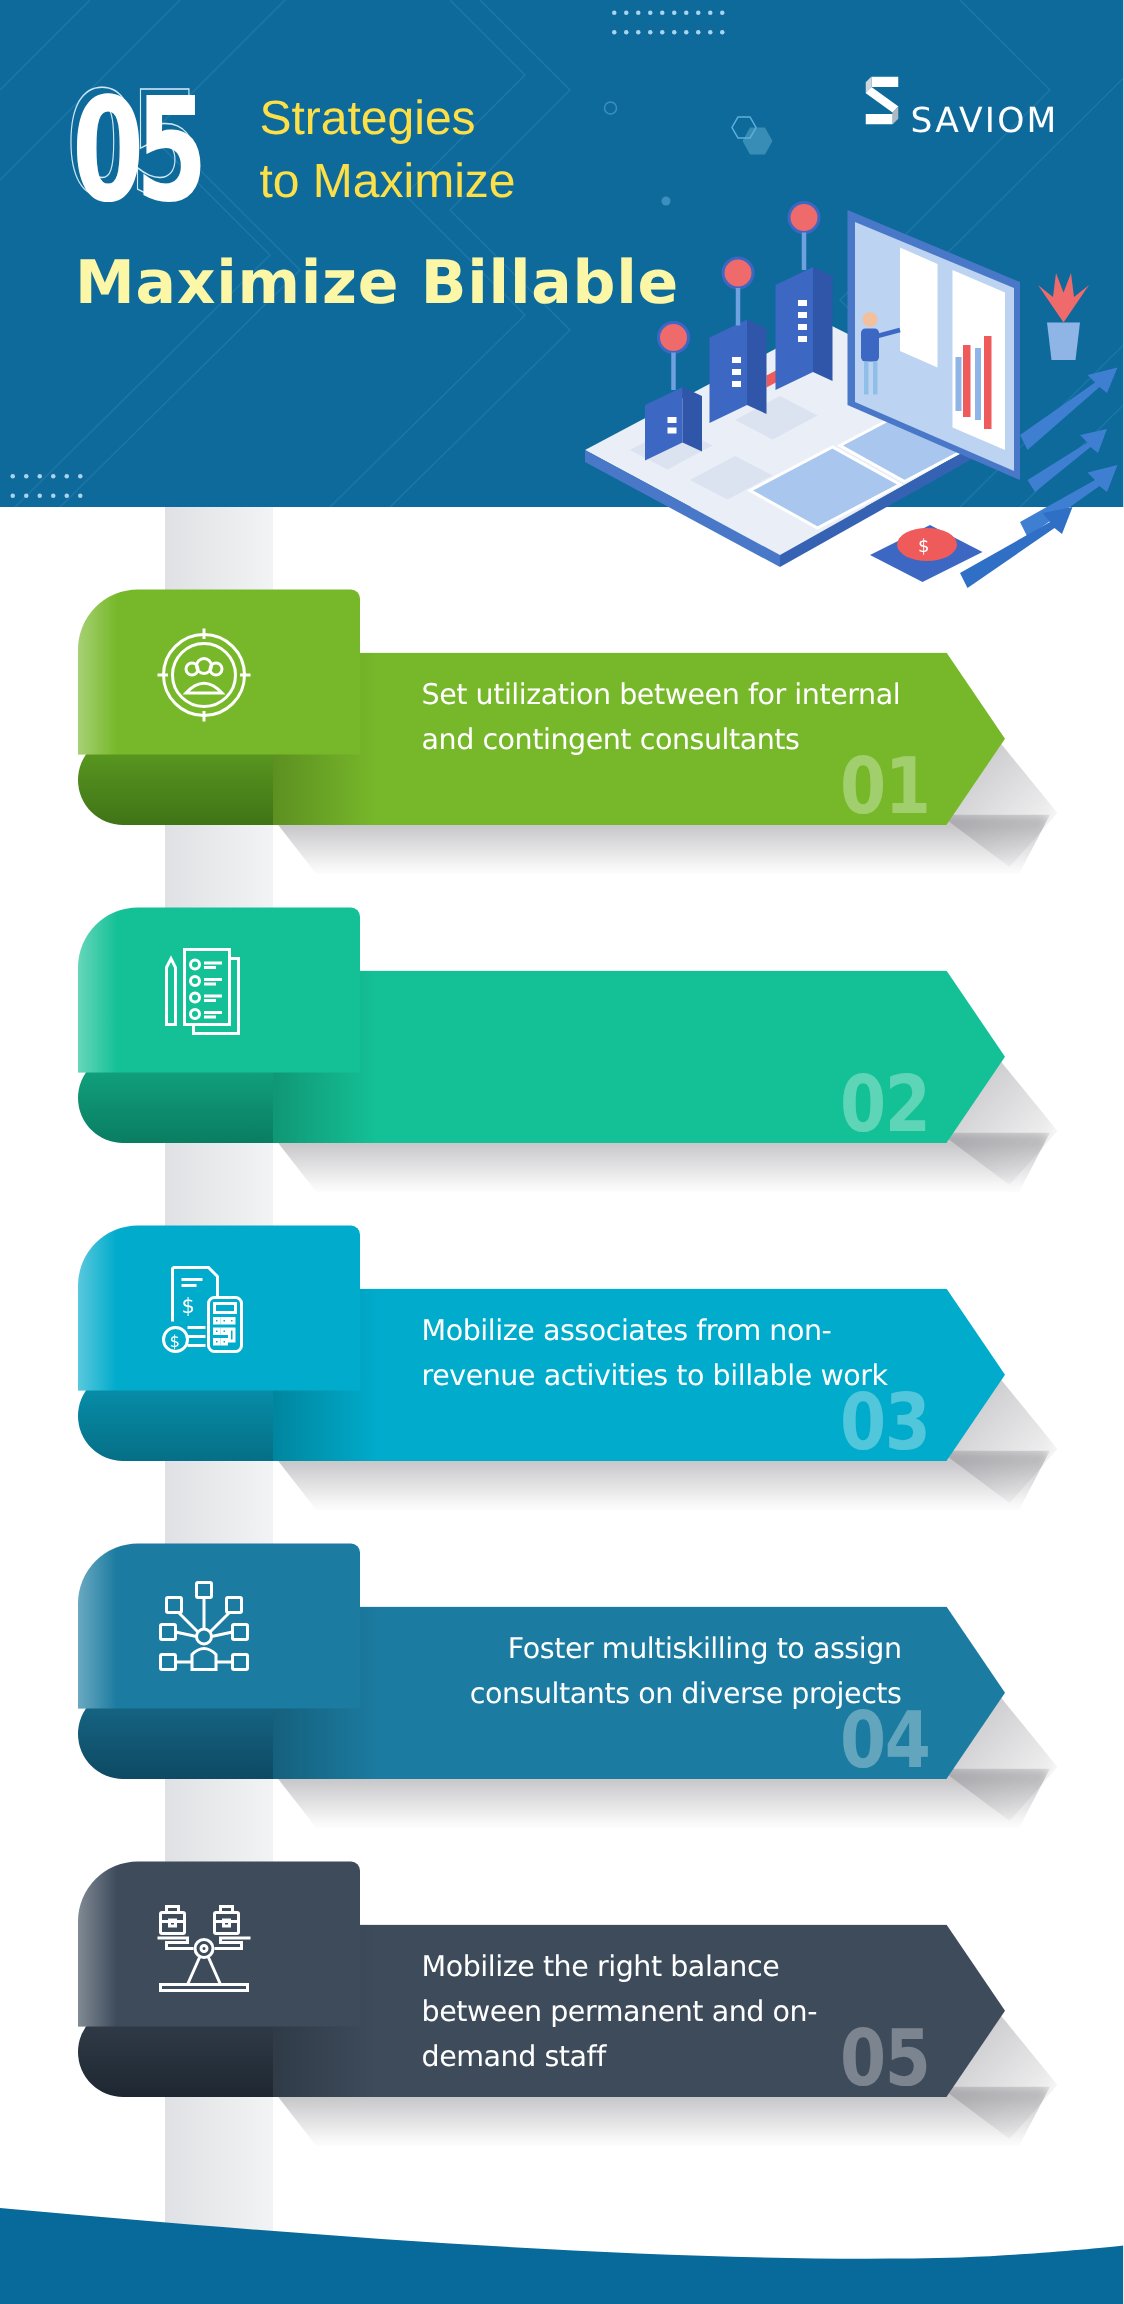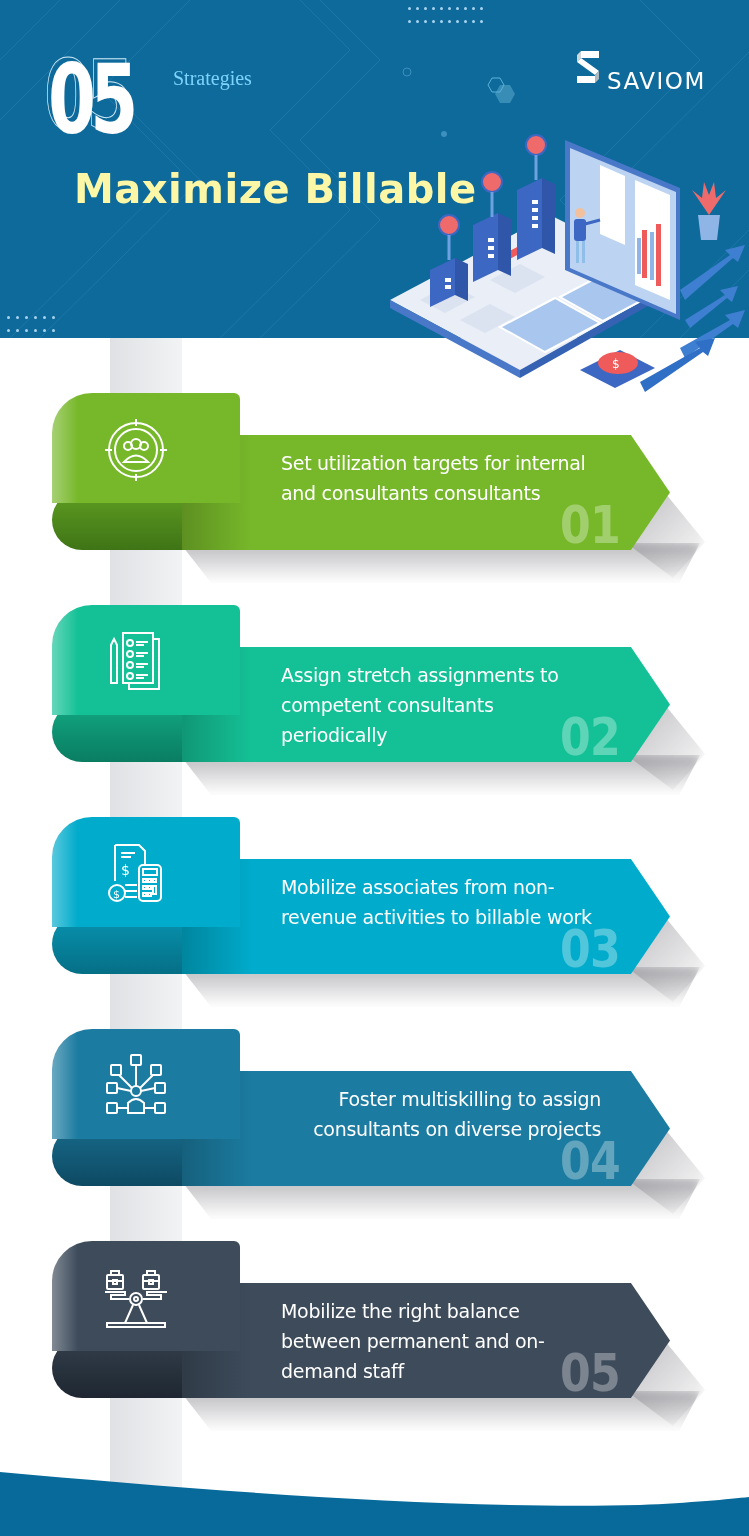--- a/index.html
+++ b/index.html
@@ -26,29 +26,28 @@
   .big-number-outline {
     position: absolute; left: 44px; top: 48px;
     font-family: "DejaVu Sans", sans-serif; font-weight: bold;
     font-size: 96px; line-height: 96px; color: transparent;
     -webkit-text-stroke: 1px #cfe8f6;
     letter-spacing: -8px;
     transform: scaleX(0.72); transform-origin: left top;
   }
   .subtitle {
     position: absolute; left: 173px; top: 57px;
-    color: #7dd3fc; font-family: Liberation Serif, serif;
-    font-size: 20px; line-height: 42px; font-weight: normal;
+    color: #fde047; font-family: Liberation Sans, sans-serif;
+    font-size: 32px; line-height: 42px; font-weight: normal;
   }
   .title {
     position: absolute; left: 50px; top: 160px;
     color: #fbf7a6; font-family: "DejaVu Sans", sans-serif;
     font-size: 40px; line-height: 58px; font-weight: bold;
     letter-spacing: 0.5px;
-    margin-left: 24px;
   }
   .logo { position: absolute; left: 577px; top: 40px; display: flex; align-items: center; gap: 8px; }
   .logo-mark { width: 22px; height: 32px; }
   .logo-text { color: #ffffff; font-family: "DejaVu Sans", sans-serif; font-size: 23px; letter-spacing: 1.5px; font-weight: normal; margin-top: 28px; }
 
   .illustration { position: absolute; left: 380px; top: 120px; width: 369px; height: 300px; z-index: 3; }
 
   
   .pole {
     position: absolute; left: 110px; top: 338px; width: 72px; height: 1150px;
@@ -163,20 +162,21 @@
       <span></span>
       <span></span>
       <span></span>
   </div>
 
   <div class="big-number-outline">05</div>
   <div class="big-number">05</div>
 
   <div class="subtitle">
     <div>Strategies</div>
+    <div>to Maximize</div>
   </div>
 
   <div class="title">
     <div>Maximize Billable</div>
   </div>
 
   <div class="logo">
     <svg class="logo-mark" viewBox="0 0 22 32">
       <polygon points="4,0 22,0 22,7 4,7" fill="#ffffff"></polygon>
       <polygon points="0,4 4,0 4,7 0,11" fill="#cfd6dc"></polygon>
@@ -293,21 +293,21 @@
       <line x1="33" y1="2" x2="33" y2="9"></line>
         <line x1="33" y1="57" x2="33" y2="64"></line>
       <line x1="2" y1="33" x2="9" y2="33"></line>
         <line x1="57" y1="33" x2="64" y2="33"></line>
       <circle cx="33" cy="27" r="5"></circle>
         <circle cx="25" cy="29" r="4"></circle>
         <circle cx="41" cy="29" r="4"></circle>
       <path d="M21 45 Q33 32 45 45 Z"></path>
     </svg>
   </div>
-  <div class="step-text">Set utilization targets for internal and consultants consultants</div>
+  <div class="step-text">Set utilization between for internal and contingent consultants</div>
   <div class="step-number">01</div>
 </div>
 
 <div class="step" style="top:605px;">
   <div class="step-shadow"></div>
   <div class="tip-shadow"></div>
   <div class="fold-back" style="background:linear-gradient(180deg,#12a883,#0a7d61);"></div>
   <div class="fold-diag" style="background:#0a7d61;"></div>
   <div class="banner" style="background:#14c196;">
     <div class="banner-inner-shade"></div>
@@ -324,21 +324,20 @@
         <line x1="33" y1="24" x2="45" y2="24"></line>
         <line x1="33" y1="27" x2="41" y2="27"></line>
       <circle cx="27" cy="36" r="3"></circle>
         <line x1="33" y1="35" x2="45" y2="35"></line>
         <line x1="33" y1="38" x2="41" y2="38"></line>
       <circle cx="27" cy="47" r="3"></circle>
         <line x1="33" y1="46" x2="45" y2="46"></line>
         <line x1="33" y1="49" x2="41" y2="49"></line>
     </svg>
   </div>
-  <div class="step-text">Assign stretch assignments to competent consultants periodically</div>
   <div class="step-number">02</div>
 </div>
 
 <div class="step" style="top:817px;">
   <div class="step-shadow"></div>
   <div class="tip-shadow"></div>
   <div class="fold-back" style="background:linear-gradient(180deg,#0894b1,#056f86);"></div>
   <div class="fold-diag" style="background:#056f86;"></div>
   <div class="banner" style="background:#00abcb;">
     <div class="banner-inner-shade"></div>

